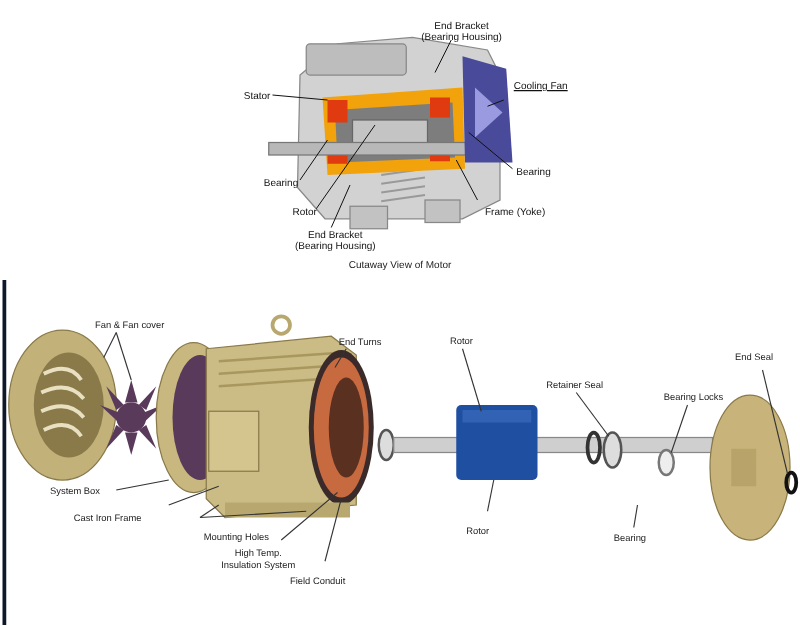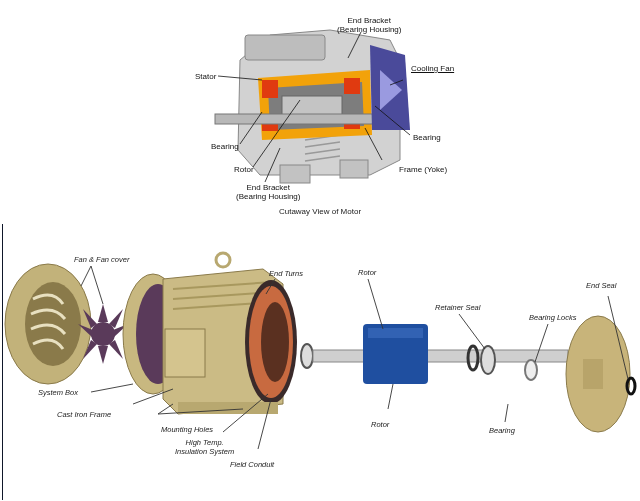--- a/index.html
+++ b/index.html
@@ -1,21 +1,21 @@
 <!DOCTYPE html>
 <html><head>
 <meta charset="utf-8">
 <style>
   html,body{margin:0;padding:0;background:#ffffff;}
   body{width:640px;height:501px;position:relative;overflow:hidden;font-family:"Liberation Sans",sans-serif;}
   .lbl{position:absolute;font-size:8px;color:#111;line-height:9px;white-space:nowrap;}
   .lbl.c{text-align:center;}
   .lbl2{position:absolute;font-size:7.5px;color:#222;line-height:9px;white-space:nowrap;}
   .caption{position:absolute;left:0;width:640px;top:207px;text-align:center;font-size:8px;color:#222;}
-  .panel{position:absolute;left:2px;top:224px;width:636px;height:276px;border-left:1px solid #0f172a;background:#fff;font-style:italic;}
+  .panel{position:absolute;left:2px;top:224px;width:636px;height:276px;border-left:3px solid #0f172a;background:#fff;}
   svg{position:absolute;left:0;top:0;}
 </style>
 </head>
 <body>
 
 <div>
 <svg width="640" height="225">
 
   <path d="M240 60 L270 35 L330 30 L390 40 L400 60 L400 160 L370 175 L260 175 L238 150 Z" fill="#d2d2d2" stroke="#888" stroke-width="1"></path>
   <rect x="245" y="35" width="80" height="25" rx="3" fill="#bdbdbd" stroke="#888"></rect>
@@ -59,21 +59,21 @@
 
 <div class="lbl c" style="left:337px;top:16px;">
   <div>End Bracket</div>
   <div>(Bearing Housing)</div>
 </div>
 <div class="lbl" style="left:195px;top:72px;">Stator</div>
 <div class="lbl" style="left:411px;top:64px;text-decoration:underline;">Cooling Fan</div>
 <div class="lbl" style="left:413px;top:133px;">Bearing</div>
 <div class="lbl" style="left:211px;top:142px;">Bearing</div>
 <div class="lbl" style="left:234px;top:165px;">Rotor</div>
-<div class="lbl" style="left:375px;top:165px;padding-left:24px;">Frame (Yoke)</div>
+<div class="lbl" style="left:364px;top:165px;padding-left:24px;">Frame (Yoke)</div>
 <div class="lbl c" style="left:236px;top:183px;">
   <div>End Bracket</div>
   <div>(Bearing Housing)</div>
 </div>
 <div class="caption">Cutaway View of Motor</div>
 </div>
 
 <div class="panel">
 <svg width="636" height="276">
 

